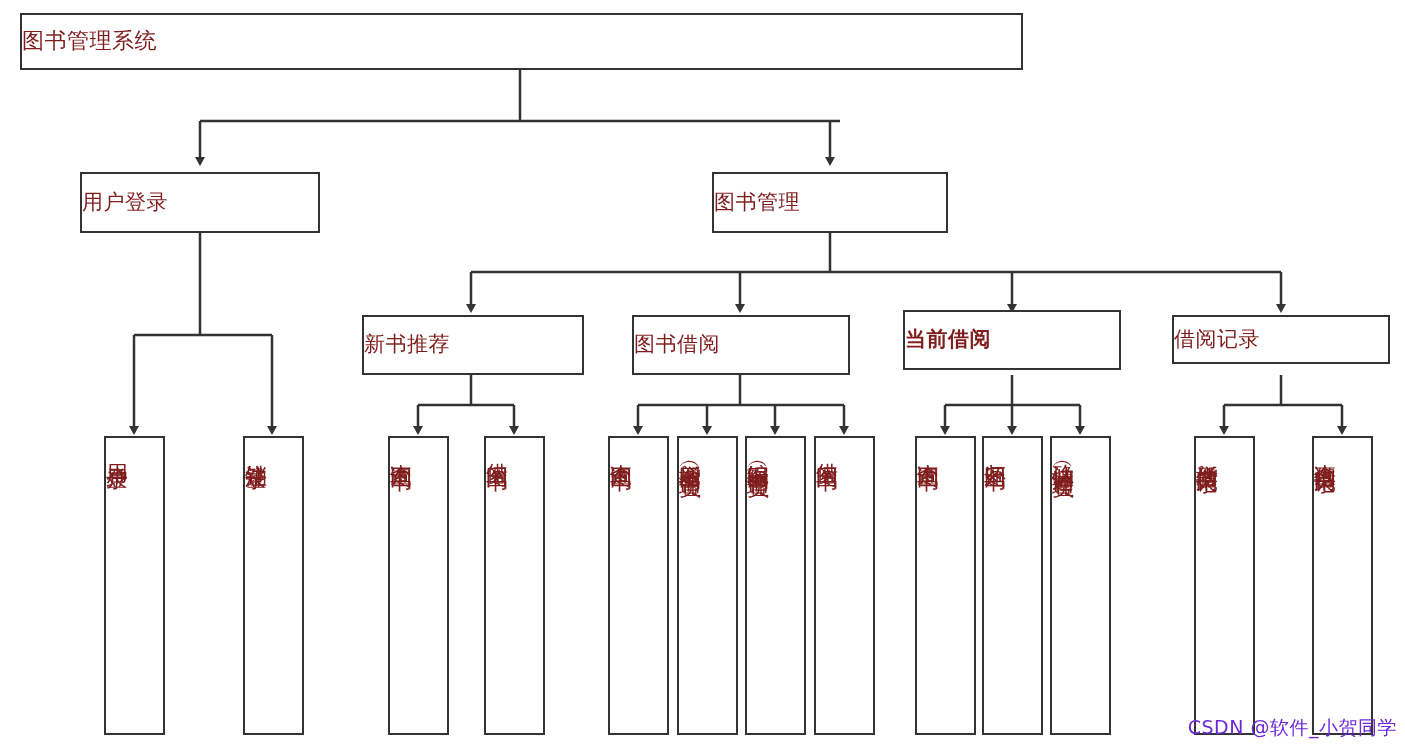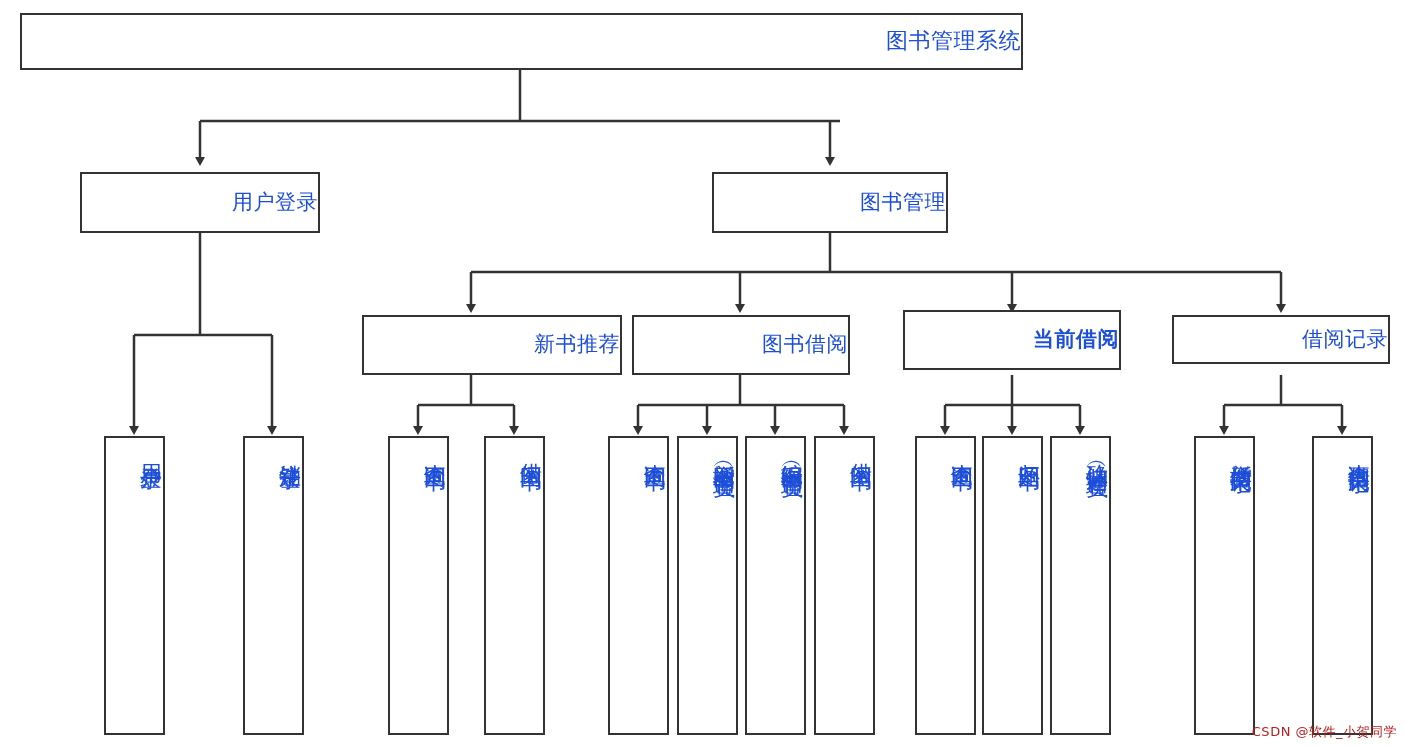--- a/index.html
+++ b/index.html
@@ -22,22 +22,22 @@
     width: 1405px;
     height: 747px;
   }
   .node {
     position: absolute;
     box-sizing: border-box;
     border: 2.5px solid #333333;
     background: #ffffff;
     display: flex;
     align-items: center;
-    justify-content: flex-end;
-    color: #1d4ed8;
+    justify-content: flex-start;
+    color: #7f1d1d;
     z-index: 2;
   }
   .node .label {
     display: block;
     text-align: center;
     line-height: 1.22;
     letter-spacing: 0.5px;
   }
   .node.horiz .label {
     writing-mode: horizontal-tb;
@@ -52,22 +52,22 @@
     text-orientation: upright;
     font-size: 22px;
     letter-spacing: 2px;
     line-height: 1.05;
   }
   .node.root .label { font-size: 22px; }
   #watermark {
     position: absolute;
     right: 8px;
     bottom: 6px;
-    font-size: 13px;
-    color: #b91c1c;
+    font-size: 19px;
+    color: #6d28d9;
     letter-spacing: 0.5px;
     z-index: 3;
     white-space: nowrap;
   }
 </style>
 </head>
 <body>
 
 <div id="canvas">
 
@@ -125,21 +125,21 @@
     <span class="label">图书管理系统</span>
   </div>
 
   <div class="node horiz" style="left:80px; top:172px; width:240px; height:61px;">
     <span class="label">用户登录</span>
   </div>
   <div class="node horiz" style="left:712px; top:172px; width:236px; height:61px;font-family:Liberation Serif, serif;">
     <span class="label">图书管理</span>
   </div>
 
-  <div class="node horiz" style="left:362px; top:315px; width:260px; height:60px;">
+  <div class="node horiz" style="left:362px; top:315px; width:222px; height:60px;">
     <span class="label">新书推荐</span>
   </div>
   <div class="node horiz" style="left:632px; top:315px; width:218px; height:60px;">
     <span class="label">图书借阅</span>
   </div>
   <div class="node horiz" style="left:903px; top:310px; width:218px; height:60px;font-weight:bold;">
     <span class="label">当前借阅</span>
   </div>
   <div class="node horiz" style="left:1172px; top:315px; width:218px; height:49px;">
     <span class="label">借阅记录</span>

